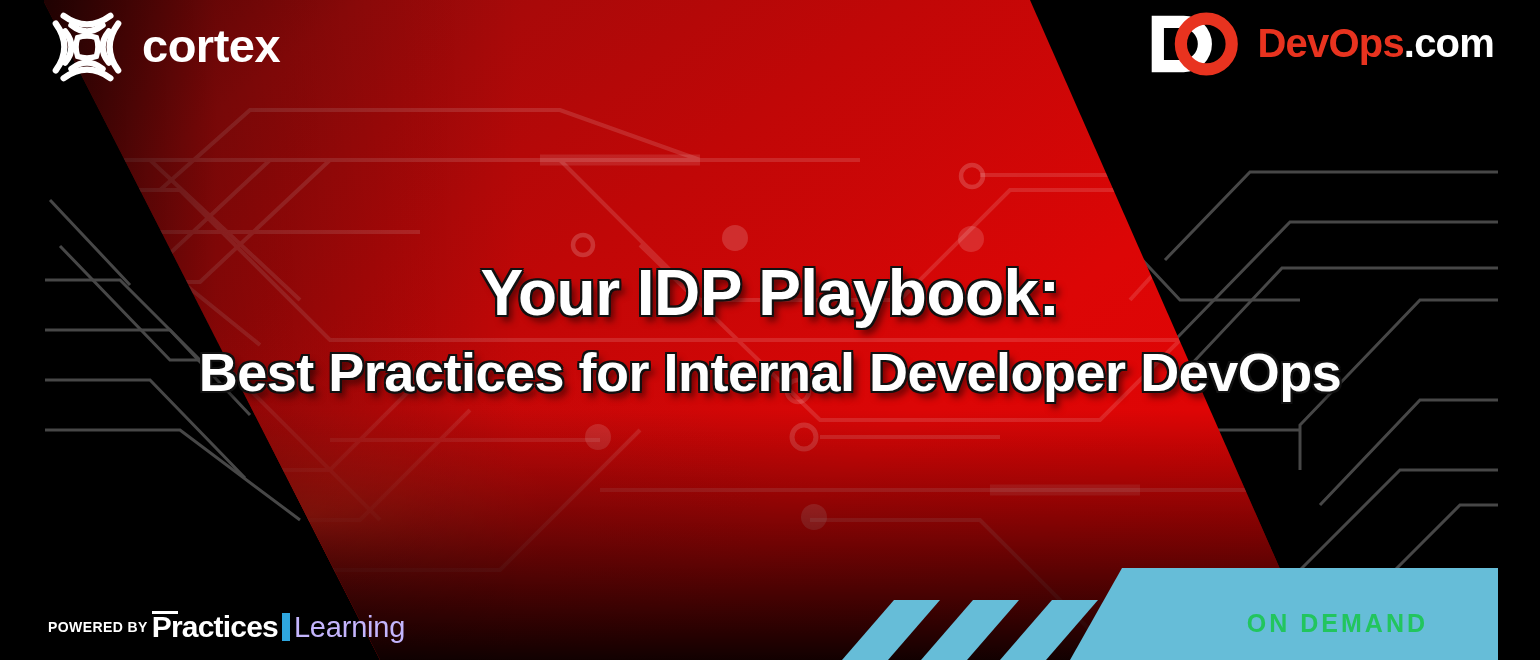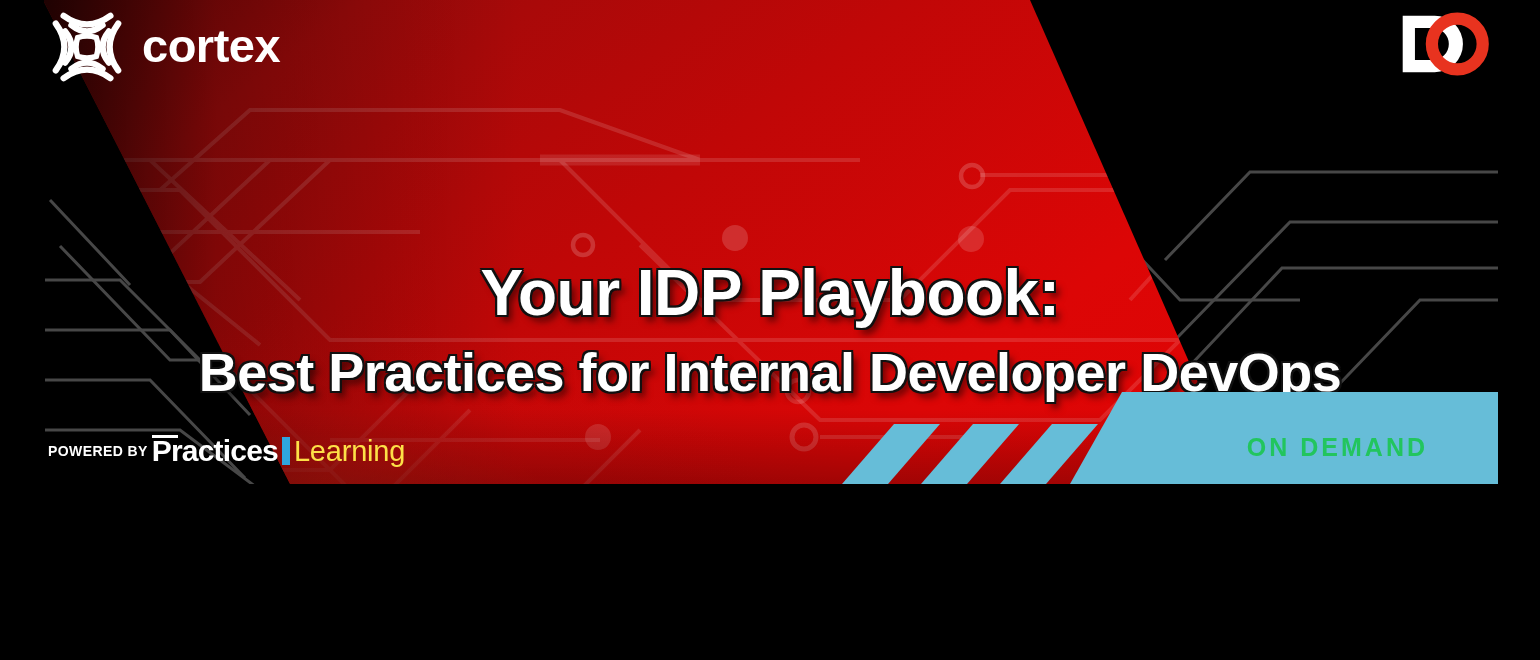--- a/index.html
+++ b/index.html
@@ -5,21 +5,21 @@
 <style>
   * { margin:0; padding:0; box-sizing:border-box; }
   html,body { background:#000; }
   body {
     font-family: "Liberation Sans", sans-serif;
     width:1540px; height:660px;
     overflow:hidden;
   }
   #banner {
     position:relative;
-    width:1540px; height:484px;
+    width:1540px; height:660px;
     background:#000000;
     overflow:hidden;
   }
 
   
   #bg-art { position:absolute; inset:0; width:1540px; height:660px; }
 
   
   #cortex-logo {
     position:absolute; left:48px; top:8px;
@@ -80,21 +80,21 @@
   #techstrong-word {
     color:#ffffff; font-size:30px; font-weight:700;
     letter-spacing:-0.8px; position:relative; line-height:1;
   }
   #techstrong-word::before{
     content:""; position:absolute; left:0px; top:-1px;
     width:26px; height:3px; background:#ffffff;
   }
   #ts-divider { width:8px; height:28px; background:#2FA6DE; }
   #learning-word {
-    color:#fde047; font-size:29px; font-weight:400;
+    color:#c4b5fd; font-size:29px; font-weight:400;
     letter-spacing:-0.2px; line-height:1;
   }
 
   
   #on-demand-band { position:absolute; right:0; bottom:0; z-index:22; }
   #on-demand-text {
     position:absolute; right:112px; bottom:22px; z-index:24;
     color:#22c55e; font-size:25px; font-weight:700;
     letter-spacing:3px;
   }
@@ -233,20 +233,23 @@
     <span id="cortex-word">cortex</span>
   </div>
 
   <div id="devops-logo">
     <svg id="devops-mark" viewBox="0 0 100 68">
 
       <path d="M4,4 H38 A30,30 0 0 1 38,64 H4 Z M17,17 V51 H36 A17,17 0 0 0 36,17 Z" fill="#ffffff"></path>
 
       <circle cx="62" cy="34" r="27" fill="none" stroke="#E8331F" stroke-width="13"></circle>
     </svg>
+    <span id="devops-word">
+      <span class="dev">DevOps</span><span class="com">.com</span>
+    </span>
   </div>
 
   <div id="headline">
     <span class="line1">Your IDP Playbook:</span>
     <span class="line2">Best Practices for Internal Developer DevOps</span>
   </div>
 
   <svg id="on-demand-band" width="700" height="100" viewBox="0 0 700 100">
 
     <polygon points="282,8 700,8 700,100 230,100" fill="#66BDD8"></polygon>

